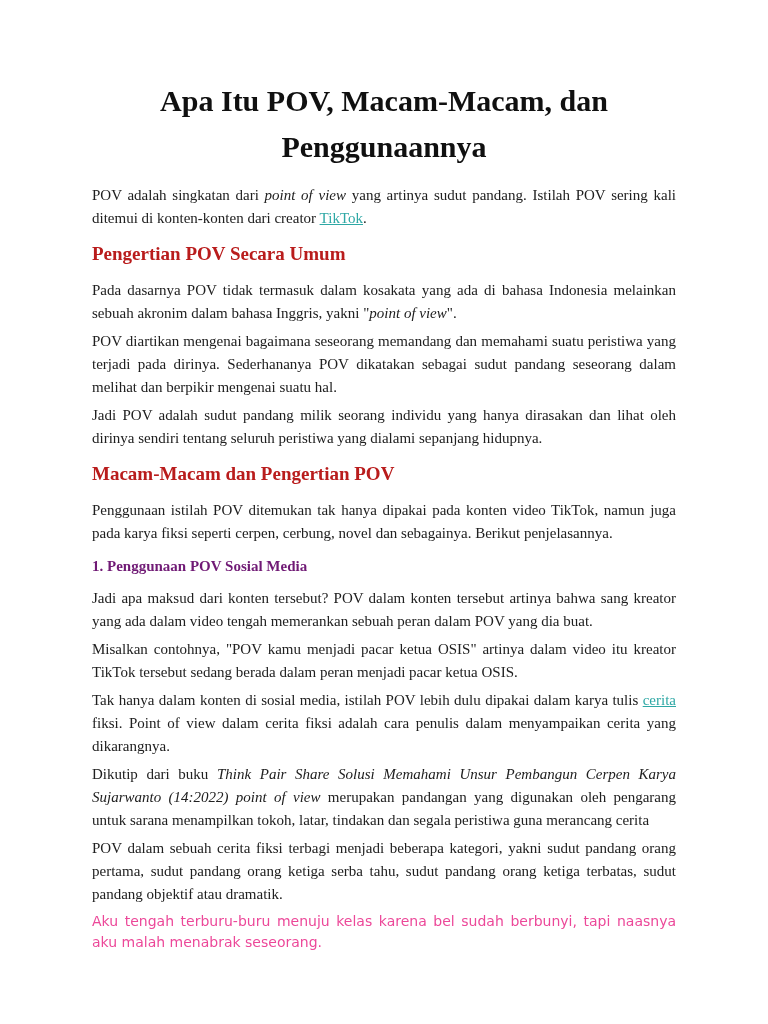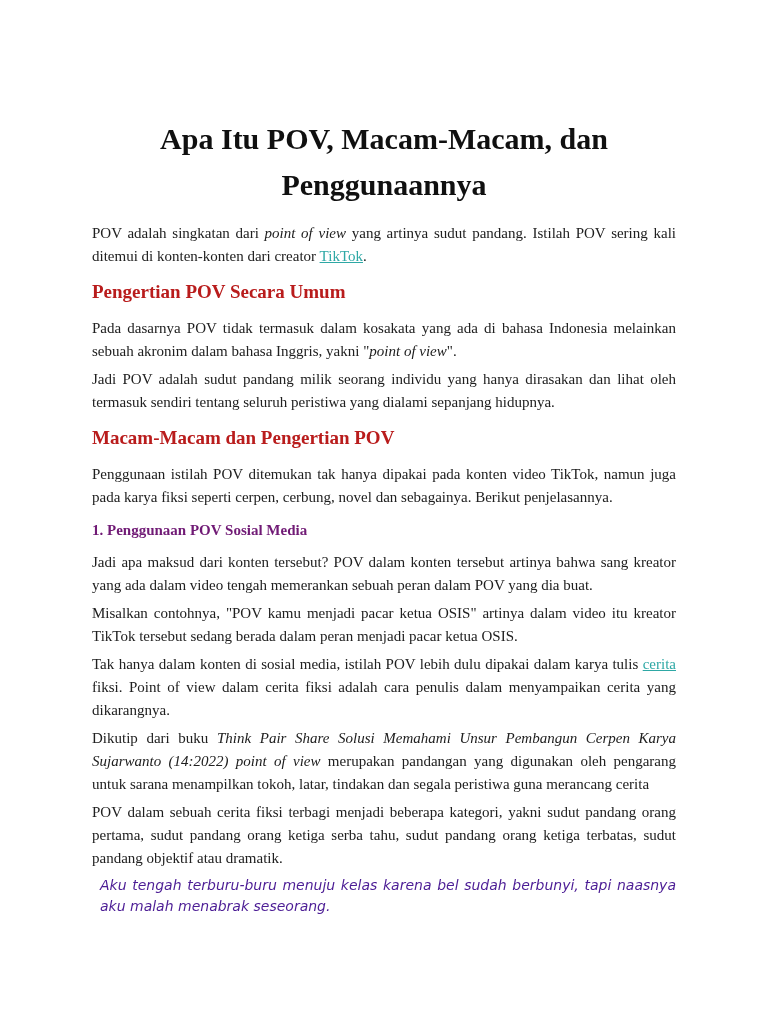--- a/index.html
+++ b/index.html
@@ -9,21 +9,21 @@
   }
   body {
     width: 768px;
     height: 1024px;
     overflow: hidden;
   }
   .page {
     box-sizing: border-box;
     width: 768px;
     height: 744px;
-    padding: 116px 92px 40px 92px;
+    padding: 78px 92px 40px 92px;
     background: #ffffff;
     font-family: "Liberation Serif", "DejaVu Serif", serif;
     color: #202020;
   }
   h1.doc-title {
     margin: 0 0 14px 0;
     font-size: 30px;
     line-height: 46px;
     font-weight: bold;
     text-align: center;
@@ -55,44 +55,44 @@
   }
   .it {
     font-style: italic;
   }
   a.doc-link {
     color: var(--link-color, #2ea8a5);
     text-decoration: underline;
     cursor: pointer;
   }
   p.quote {
-    margin: 3px 0 0 8px;
+    margin: 3px 0 0 0;
     font-family: "DejaVu Sans", sans-serif;
-    font-style: italic;
     font-size: 14px;
     line-height: 20.5px;
     text-align: justify;
-    color: #4c1d95;
+    color: #ec4899;
   }
 </style>
 </head>
 <body>
 
 <div class="page">
 
   <h1 class="doc-title">Apa Itu POV, Macam-Macam, dan Penggunaannya</h1>
 
   <p class="body"><span>POV adalah singkatan dari </span><span class="it">point of view</span><span> yang artinya sudut pandang. Istilah POV sering kali ditemui di konten-konten dari creator </span><a href="#" class="doc-link">TikTok</a><span>.</span></p>
 
   <h2 class="section-heading">Pengertian POV Secara Umum</h2>
 
   <p class="body"><span>Pada dasarnya POV tidak termasuk dalam kosakata yang ada di bahasa Indonesia melainkan sebuah akronim dalam bahasa Inggris, yakni "</span><span class="it">point of view</span><span>".</span></p>
 
+  <p class="body">POV diartikan mengenai bagaimana seseorang memandang dan memahami suatu peristiwa yang terjadi pada dirinya. Sederhananya POV dikatakan sebagai sudut pandang seseorang dalam melihat dan berpikir mengenai suatu hal.</p>
 
-  <p class="body">Jadi POV adalah sudut pandang milik seorang individu yang hanya dirasakan dan lihat oleh termasuk sendiri tentang seluruh peristiwa yang dialami sepanjang hidupnya.</p>
+  <p class="body">Jadi POV adalah sudut pandang milik seorang individu yang hanya dirasakan dan lihat oleh dirinya sendiri tentang seluruh peristiwa yang dialami sepanjang hidupnya.</p>
 
   <h2 class="section-heading">Macam-Macam dan Pengertian POV</h2>
 
   <p class="body">Penggunaan istilah POV ditemukan tak hanya dipakai pada konten video TikTok, namun juga pada karya fiksi seperti cerpen, cerbung, novel dan sebagainya. Berikut penjelasannya.</p>
 
   <h3 class="sub-heading">1. Penggunaan POV Sosial Media</h3>
 
   <p class="body">Jadi apa maksud dari konten tersebut? POV dalam konten tersebut artinya bahwa sang kreator yang ada dalam video tengah memerankan sebuah peran dalam POV yang dia buat.</p>
 
   <p class="body">Misalkan contohnya, "POV kamu menjadi pacar ketua OSIS" artinya dalam video itu kreator TikTok tersebut sedang berada dalam peran menjadi pacar ketua OSIS.</p>

